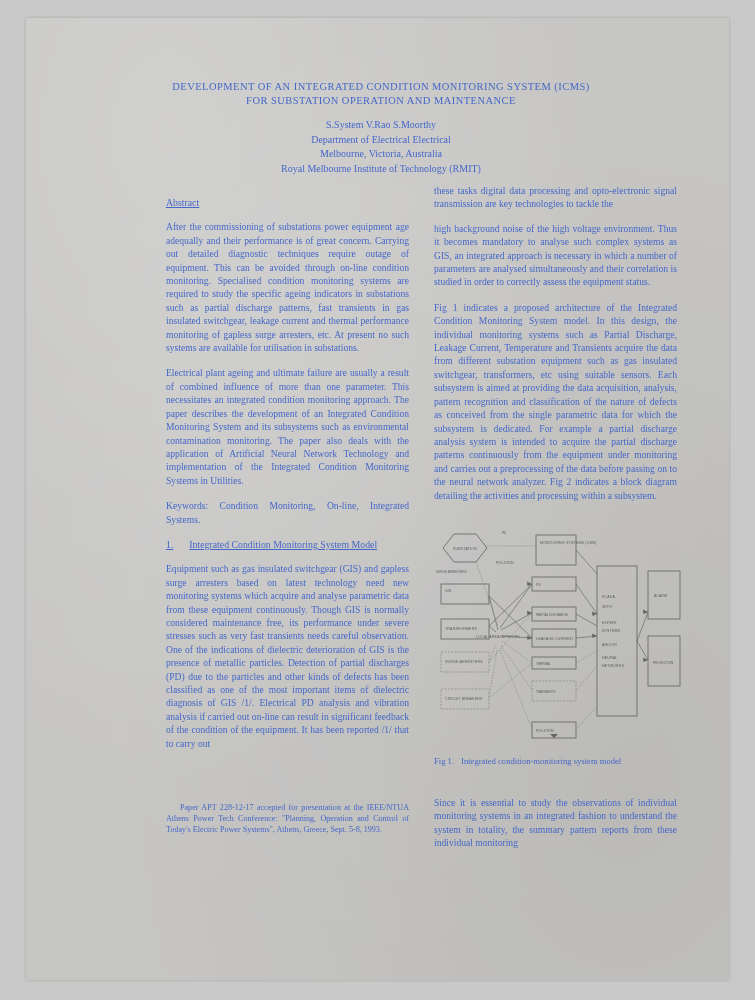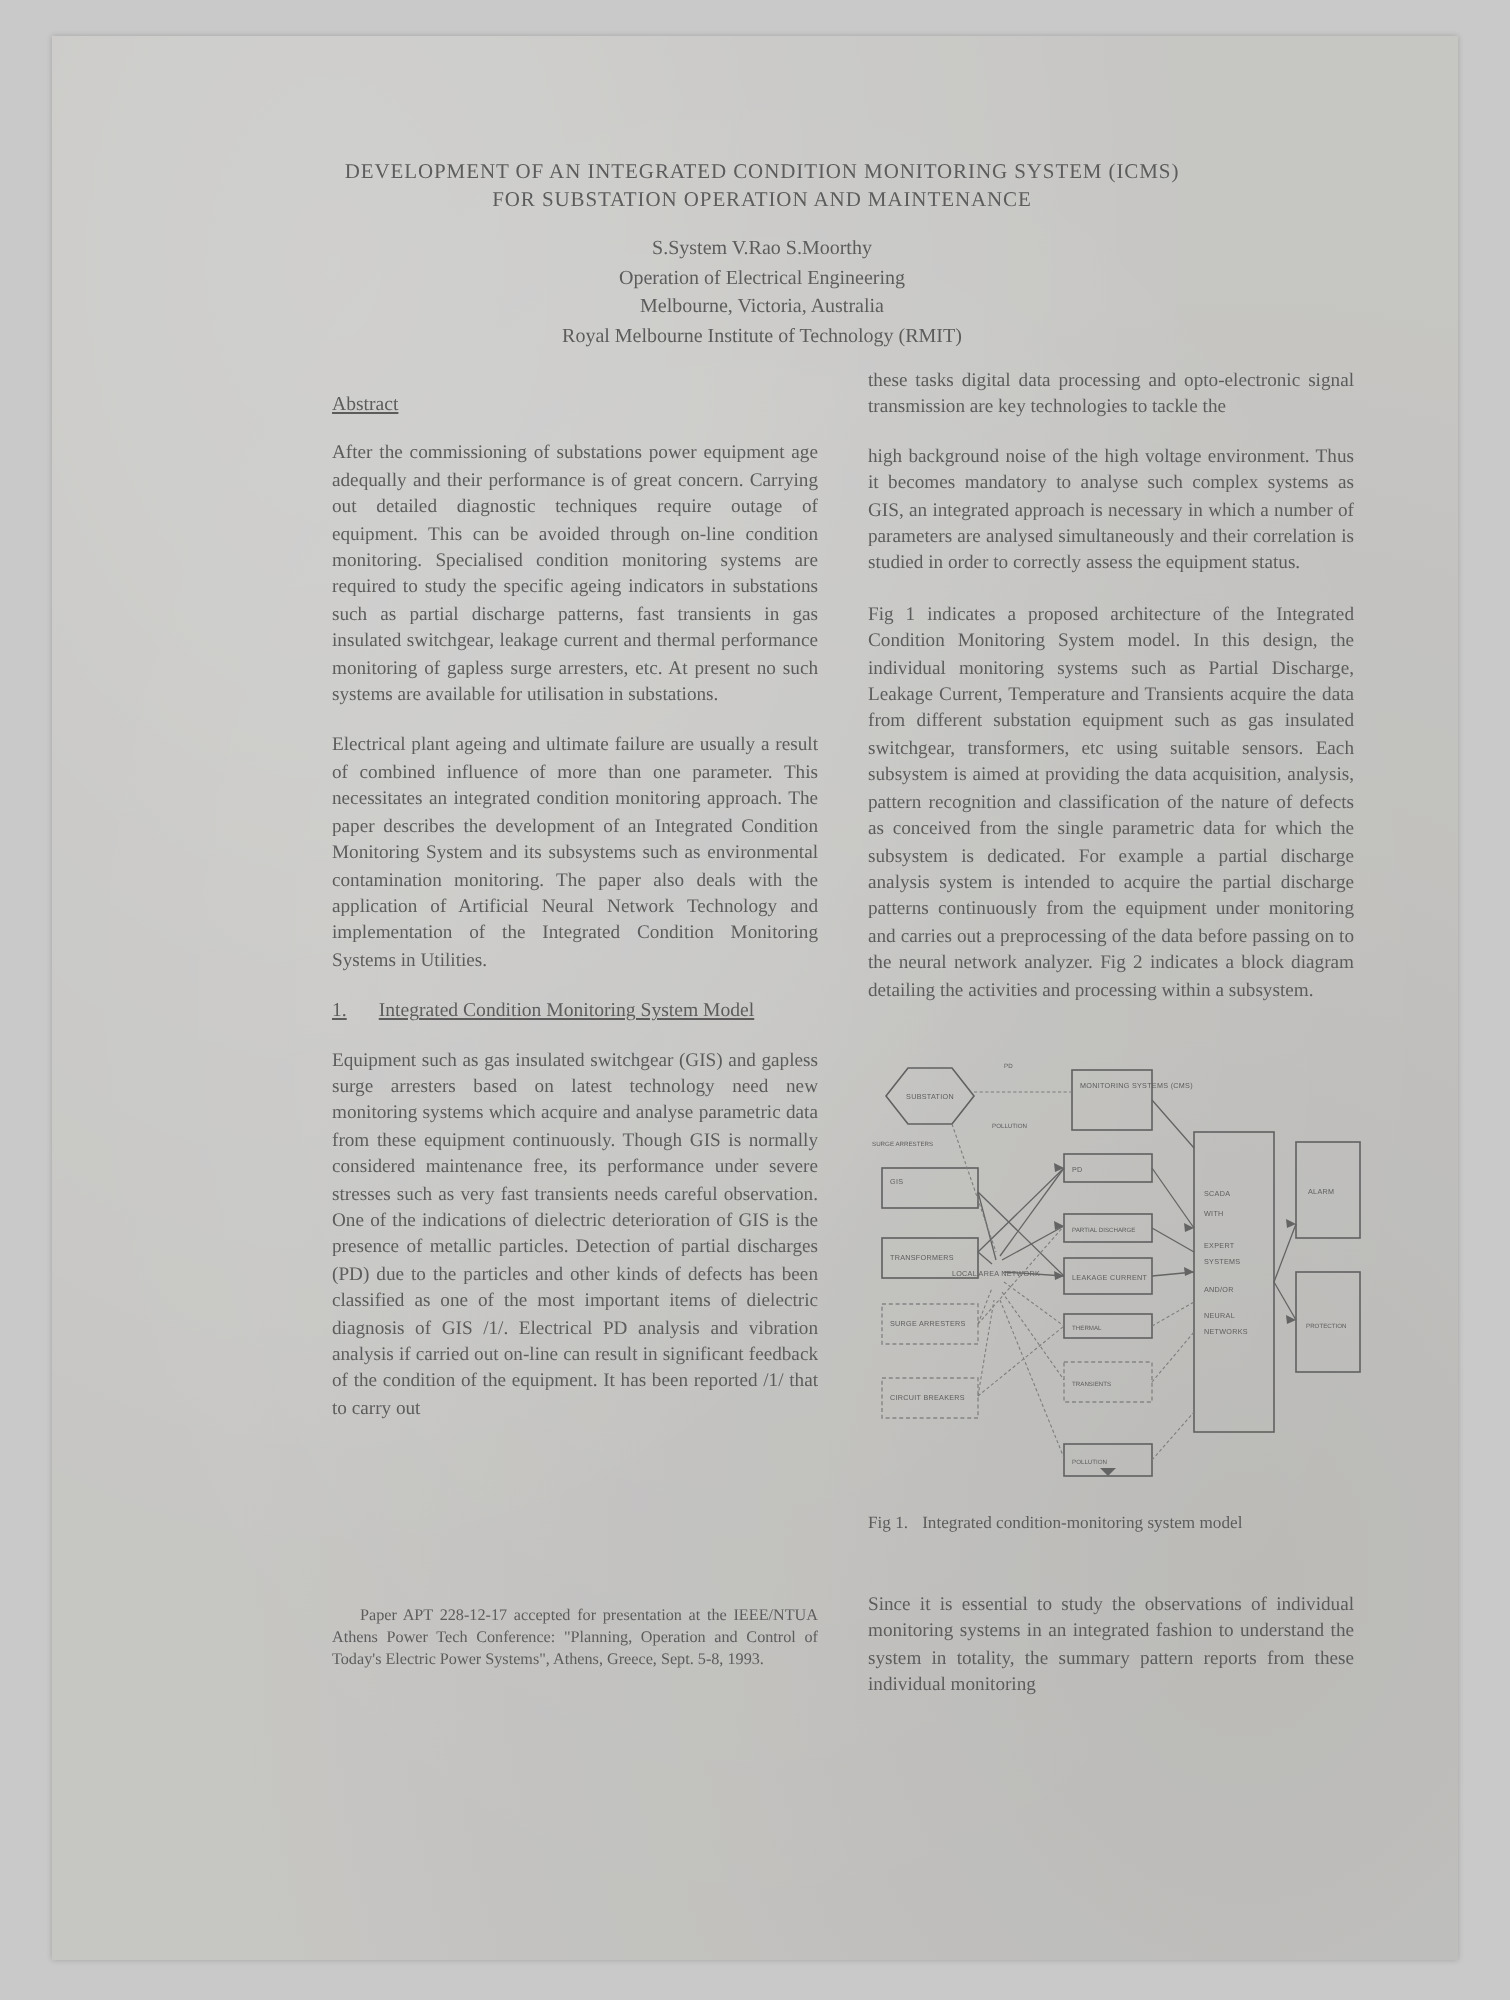--- a/index.html
+++ b/index.html
@@ -30,21 +30,21 @@
     content: "";
     position: absolute;
     inset: 0;
     background:
       radial-gradient(ellipse at 20% 12%, rgba(255,255,255,0.35), rgba(255,255,255,0) 55%),
       radial-gradient(ellipse at 85% 80%, rgba(160,158,152,0.30), rgba(160,158,152,0) 60%),
       radial-gradient(ellipse at 50% 50%, rgba(255,255,255,0.18), rgba(255,255,255,0) 70%);
     pointer-events: none;
   }
   .scan {
-    color: #404040;
+    color: #1d4ed8;
     opacity: 0.86;
     filter: blur(0.28px) contrast(0.82);
   }
 
   
   #title-block {
     position: absolute;
     left: 95px;
     top: 62px;
     width: 520px;
@@ -182,29 +182,30 @@
 <div id="page">
   <div id="sheet" class="scan">
 
     <div id="title-block">
       <div class="doc-title">DEVELOPMENT OF AN INTEGRATED CONDITION MONITORING SYSTEM (ICMS)</div>
       <div class="doc-title">FOR SUBSTATION OPERATION AND MAINTENANCE</div>
     </div>
 
     <div id="authors-block">
       <div>S.System  V.Rao  S.Moorthy</div>
-      <div>Operation of Electrical Engineering</div>
+      <div>Department of Electrical Electrical</div>
       <div>Melbourne, Victoria, Australia</div>
       <div>Royal Melbourne Institute of Technology (RMIT)</div>
     </div>
 
     <div id="col-left" class="col">
       <div class="heading">Abstract</div>
       <p class="para">After the commissioning of substations power equipment age adequally and their performance is of great concern. Carrying out detailed diagnostic techniques require outage of equipment. This can be avoided through on-line condition monitoring. Specialised condition monitoring systems are required to study the specific ageing indicators in substations such as partial discharge patterns, fast transients in gas insulated switchgear, leakage current and thermal performance monitoring of gapless surge arresters, etc. At present no such systems are available for utilisation in substations.</p>
       <p class="para">Electrical plant ageing and ultimate failure are usually a result of combined influence of more than one parameter. This necessitates an integrated condition monitoring approach. The paper describes the development of an Integrated Condition Monitoring System and its subsystems such as environmental contamination monitoring. The paper also deals with the application of Artificial Neural Network Technology and implementation of the Integrated Condition Monitoring Systems in Utilities.</p>
+      <p class="para">Keywords: Condition Monitoring, On-line, Integrated Systems.</p>
       <div class="sec-heading">
         <span class="num">1.</span><span>Integrated Condition Monitoring System Model</span>
       </div>
       <p class="para">Equipment such as gas insulated switchgear (GIS) and gapless surge arresters based on latest technology need new monitoring systems which acquire and analyse parametric data from these equipment continuously. Though GIS is normally considered maintenance free, its performance under severe stresses such as very fast transients needs careful observation. One of the indications of dielectric deterioration of GIS is the presence of metallic particles. Detection of partial discharges (PD) due to the particles and other kinds of defects has been classified as one of the most important items of dielectric diagnosis of GIS /1/. Electrical PD analysis and vibration analysis if carried out on-line can result in significant feedback of the condition of the equipment. It has been reported /1/ that to carry out</p>
     </div>
 
     <div id="col-right" class="col">
       <p class="para tight">these tasks digital data processing and opto-electronic signal transmission are key technologies to tackle the</p>
       <p class="para">high background noise of the high voltage environment. Thus it becomes mandatory to analyse such complex systems as GIS, an integrated approach is necessary in which a number of parameters are analysed simultaneously and their correlation is studied in order to correctly assess the equipment status.</p>
       <p class="para">Fig 1 indicates a proposed architecture of the Integrated Condition Monitoring System model. In this design, the individual monitoring systems such as Partial Discharge, Leakage Current, Temperature and Transients acquire the data from different substation equipment such as gas insulated switchgear, transformers, etc using suitable sensors. Each subsystem is aimed at providing the data acquisition, analysis, pattern recognition and classification of the nature of defects as conceived from the single parametric data for which the subsystem is dedicated. For example a partial discharge analysis system is intended to acquire the partial discharge patterns continuously from the equipment under monitoring and carries out a preprocessing of the data before passing on to the neural network analyzer. Fig 2 indicates a block diagram detailing the activities and processing within a subsystem.</p>

